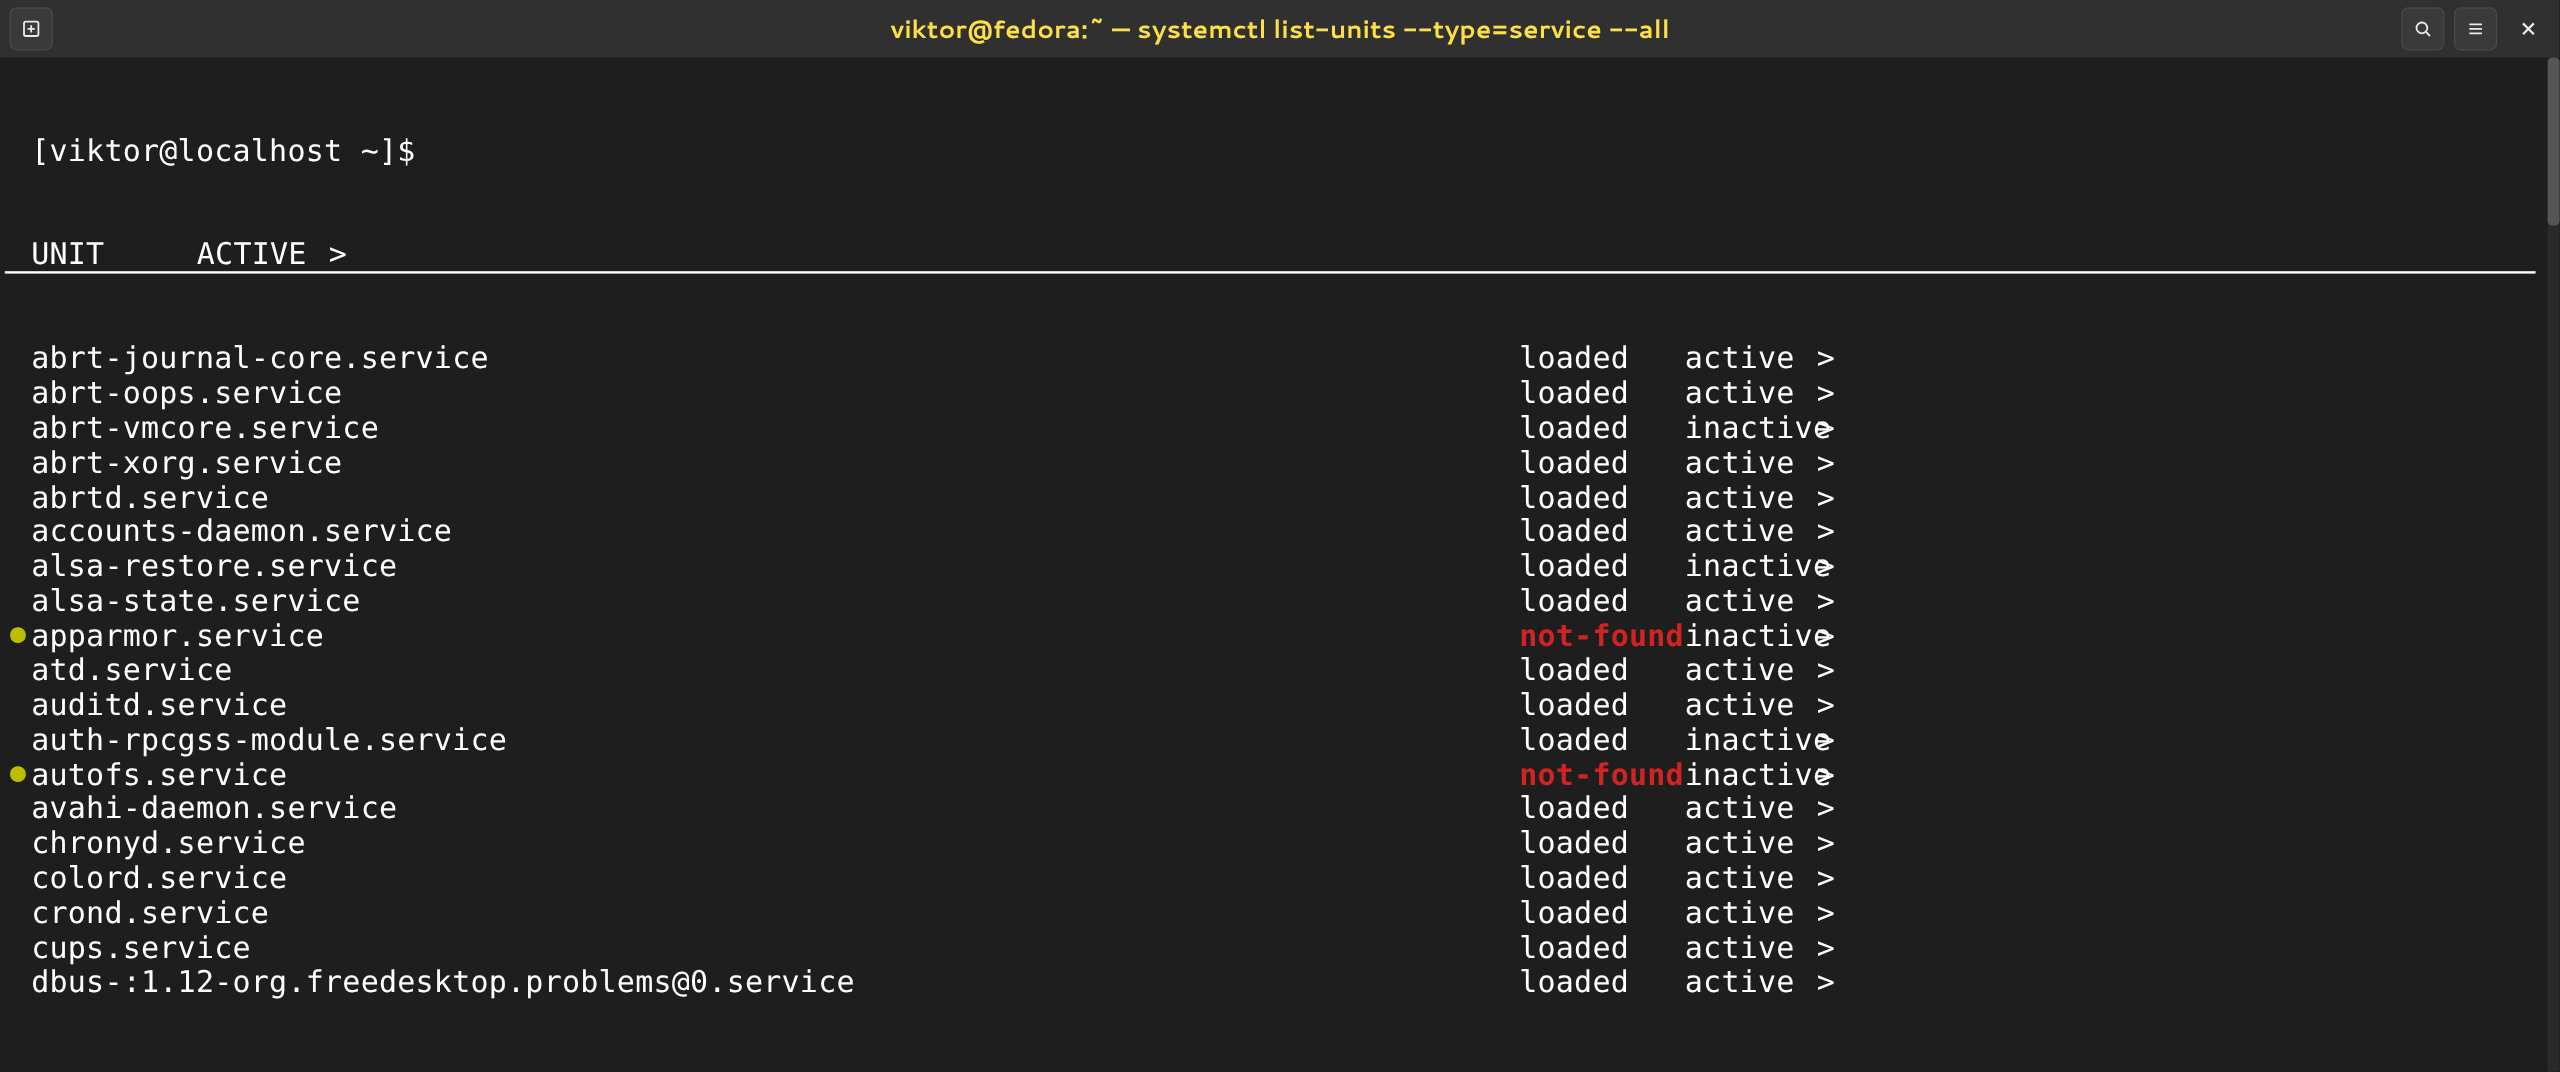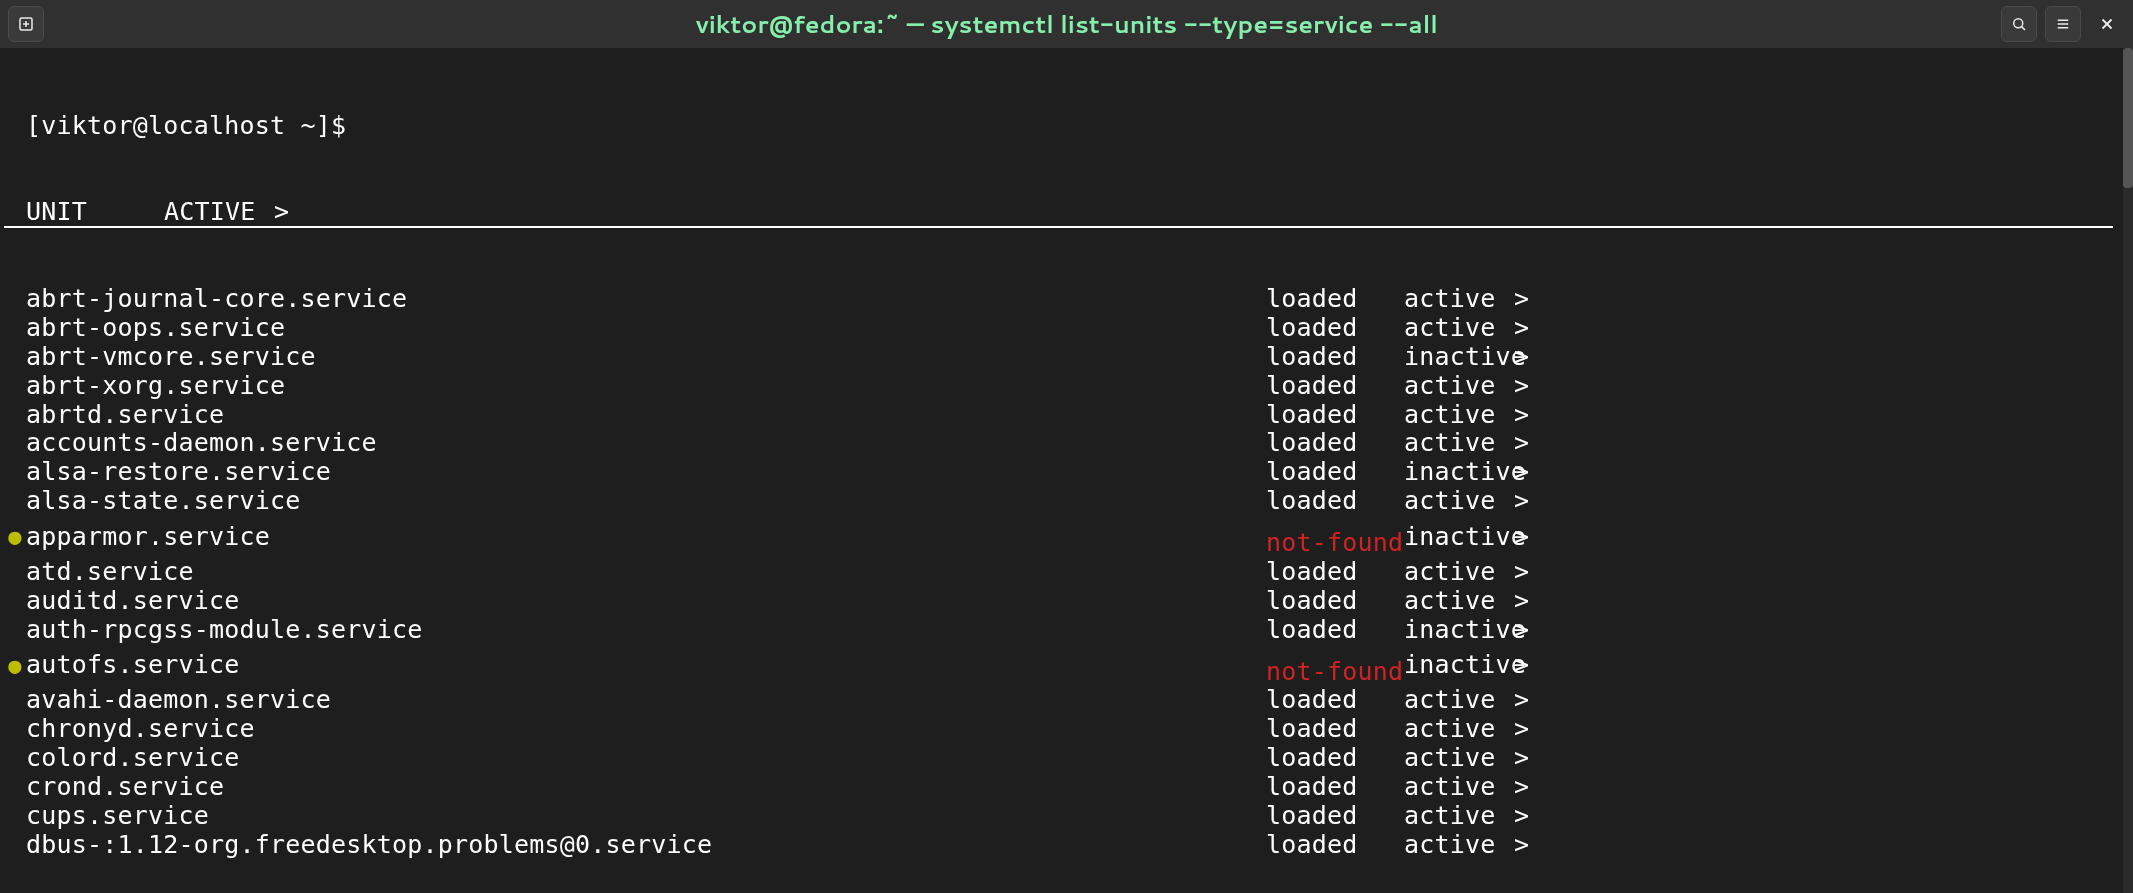--- a/index.html
+++ b/index.html
@@ -17,23 +17,23 @@
     display: flex;
     align-items: center;
     padding: 0 8px;
     position: relative;
   }
   .titlebar-left { display:flex; align-items:center; gap:6px; }
   .titlebar-center {
     position: absolute;
     left: 50%;
     transform: translateX(-50%);
-    color: #86efac;
+    color: #fde047;
     font-family: "Cantarell","DejaVu Sans",sans-serif;
-    font-size: 24px;
+    font-size: 21px;
     font-weight: 600;
     white-space: nowrap;
   }
   .titlebar-right {
     margin-left: auto;
     display: flex;
     align-items: center;
     gap: 8px;
   }
   .tb-btn {
@@ -56,42 +56,42 @@
   }
   .tb-btn svg { width: 18px; height: 18px; }
   .terminal {
     padding: 6px 10px 6px 4px;
     font-size: 25px;
     line-height: 1.155;
     white-space: pre;
     position: relative;
     letter-spacing: 0.2px;
   }
-  .row { display:flex; align-items:center; }
+  .row { display:flex; align-items:flex-start; }
   .bullet {
     display:inline-block;
     width: 22px;
     text-align:center;
     color:#bdbd00;
     font-size: 22px;
   }
   .unit-col { display:inline-block; width: 1240px; }
   .load-col { display:inline-block; width: 138px; }
   .active-col { display:inline-block; width: 110px; }
   .gt { color:#ffffff; }
   .header-row { position: relative; }
   .header-underline {
     position:absolute;
     left:0;
     right:10px;
     bottom:-1px;
     height:2px;
     background:#ffffff;
   }
-  .not-found { color:#d22323; font-weight:400;margin-top:13px; }
+  .not-found { color:#d22323; font-weight:700; }
   .prompt-user { color:#ffffff; }
   .scrollbar {
     position:absolute;
     right:0;
     top:48px;
     bottom:0;
     width:10px;
     background:#2a2a2a;
   }
   .scrollbar-thumb {

